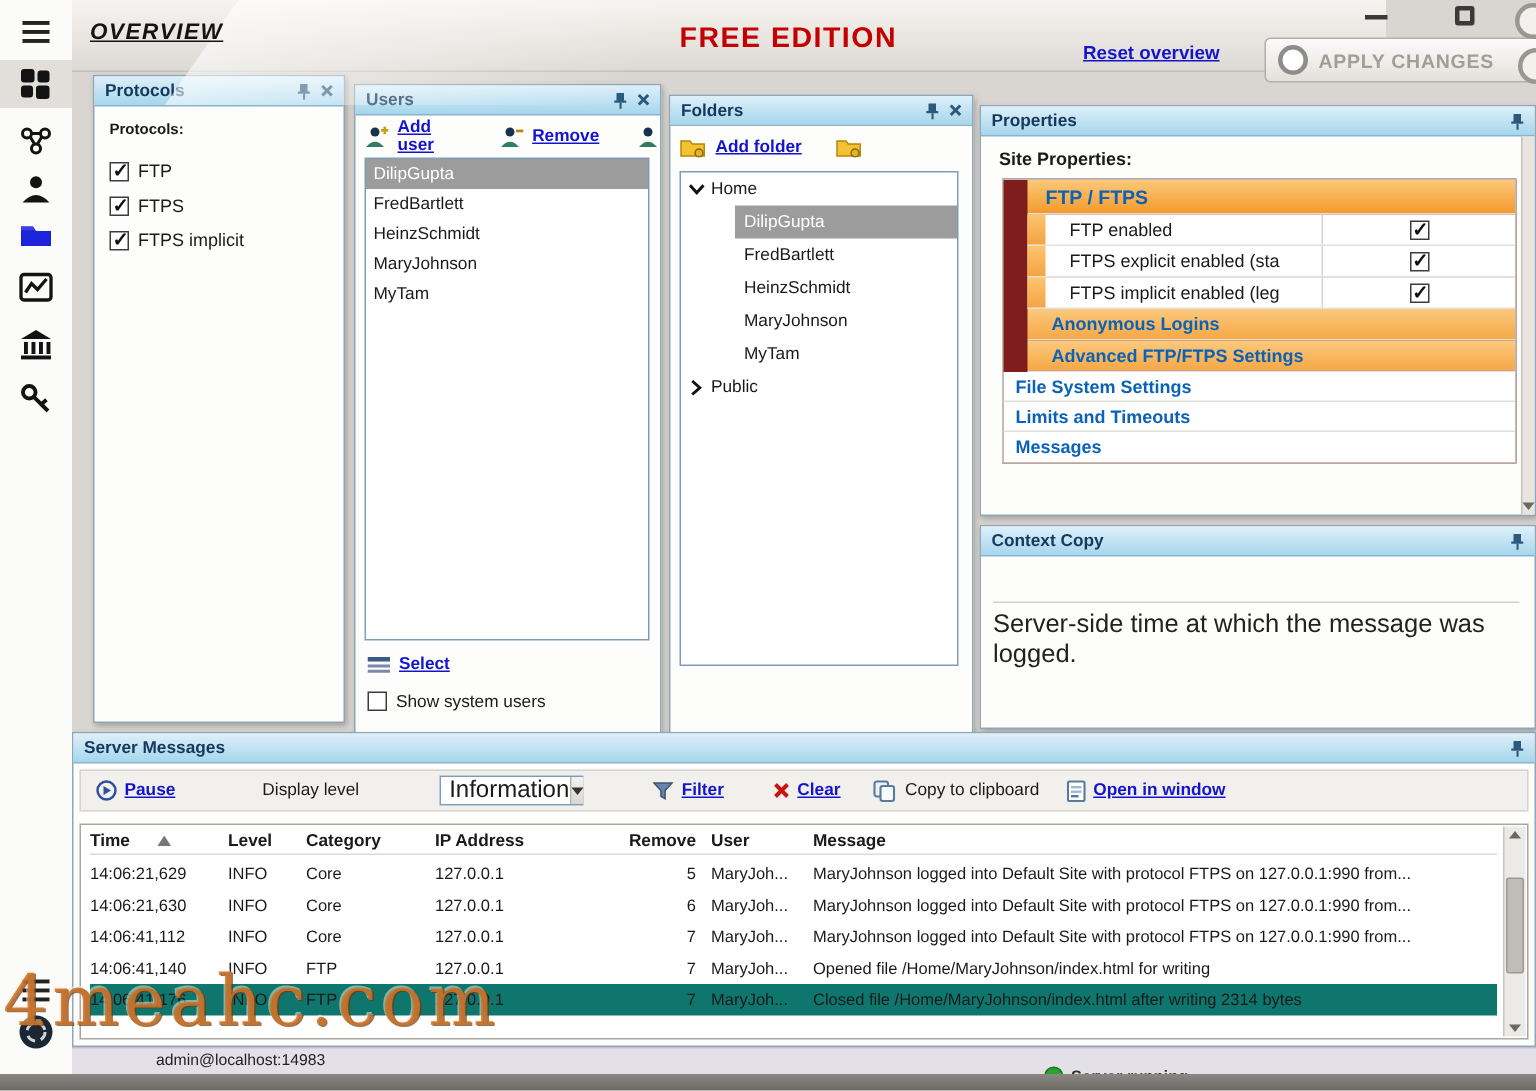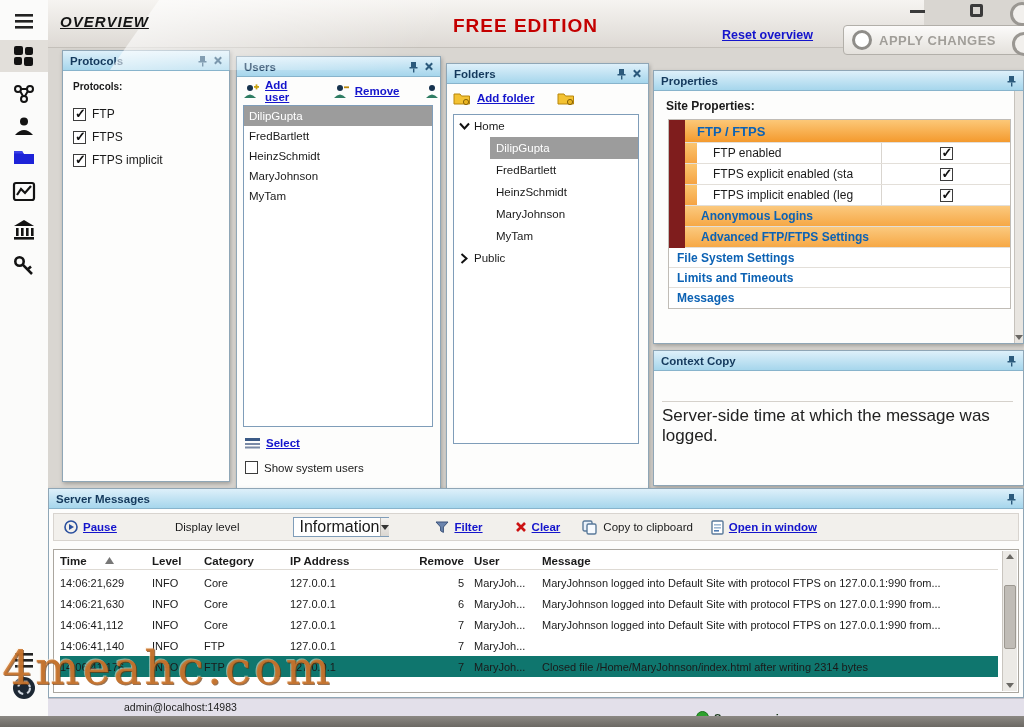--- a/index.html
+++ b/index.html
@@ -88,21 +88,21 @@
   .smrow.sel { background:#0f766e; }
   .c-time { width:92px; } .c-level { width:52px; } .c-cat { width:86px; } .c-ip { width:112px; }
   .c-sess { width:62px; text-align:right; } .c-user { width:68px; padding-left:10px; overflow:hidden; white-space:nowrap; }
   .c-msg { flex:1; padding-left:10px; overflow:hidden; white-space:nowrap; }
   .smhdr > div { display:flex; align-items:center; }
   .smhdr .c-sess { justify-content:flex-end; }
   .tbl-scroll { position:absolute; right:1px; top:1px; bottom:1px; width:15px; background:#eceae6; border-left:1px solid #c9c5bf; }
   .thumb { position:absolute; left:1px; right:1px; top:34px; height:64px; background:#c0bcb6; border:1px solid #9d9992; border-radius:2px; }
   
   .statusbar { position:absolute; left:48px; top:698px; width:976px; height:18px; background:#e3e0ea; border-top:1px solid #c2bfc8; font-size:10.5px; z-index:6; }
-  .status-conn { position:absolute; left:56px; top:2px; color:#222;margin-left:20px; }
+  .status-conn { position:absolute; left:56px; top:2px; color:#222; }
   .server-status { position:absolute; left:648px; top:12px; display:flex; align-items:center; gap:5px; font-weight:bold; font-size:11px; color:#1c3a1c; }
   .green-dot { width:13px; height:13px; border-radius:50%; background:#2da12d; border:1px solid #1c711c; position:relative; flex:0 0 auto; }
   .green-dot::after { content:""; position:absolute; left:3px; top:2px; width:4px; height:7px; border:solid #fff; border-width:0 2px 2px 0; transform:rotate(40deg); }
   .bottombar { position:absolute; left:0; top:716px; width:1024px; height:11px; background:linear-gradient(#8b8883,#6c6964); z-index:7; }
   
   .watermark { position:absolute; left:2px; top:640px; z-index:40; font-family:"DejaVu Serif", serif; font-size:47px;
     color:rgba(202,116,44,.88); letter-spacing:3px; text-shadow:1px 1px 0 rgba(110,55,10,.7), -1px -1px 0 rgba(255,240,220,.5); pointer-events:none; }
   svg { display:block; }
 </style>
 </head>
@@ -559,20 +559,21 @@
         <div class="c-user">MaryJoh...</div>
         <div class="c-msg">MaryJohnson logged into Default Site with protocol FTPS on 127.0.0.1:990 from...</div>
       </div>
       <div class="smrow" style="top:85px">
         <div class="c-time">14:06:41,140</div>
         <div class="c-level">INFO</div>
         <div class="c-cat">FTP</div>
         <div class="c-ip">127.0.0.1</div>
         <div class="c-sess">7</div>
         <div class="c-user">MaryJoh...</div>
+        <div class="c-msg">Opened file /Home/MaryJohnson/index.html for writing</div>
       </div>
       <div class="smrow sel" style="top:106px">
         <div class="c-time">14:06:41,176</div>
         <div class="c-level">INFO</div>
         <div class="c-cat">FTP</div>
         <div class="c-ip">127.0.0.1</div>
         <div class="c-sess">7</div>
         <div class="c-user">MaryJoh...</div>
         <div class="c-msg">Closed file /Home/MaryJohnson/index.html after writing 2314 bytes</div>
       </div>

